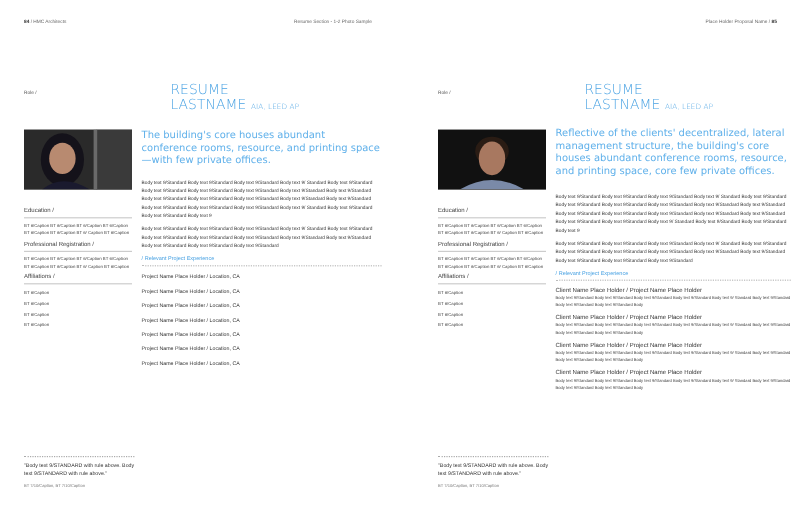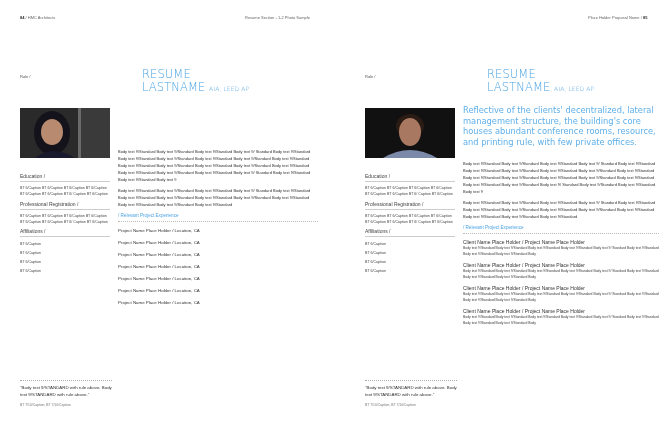--- a/index.html
+++ b/index.html
@@ -33,20 +33,21 @@
 
 <div class="page left">
   <div class="hdr" style="left:20px;"><b>84</b><span> / HMC Architects</span></div>
   <div class="hdr" style="left:245px;">Resume Section - 1-2 Photo Sample</div>
 
   <div class="role" style="left:20px;">Role /</div>
   <div class="title" style="left:118px;">
     <div>RESUME</div>
     <div><span>LASTNAME</span> <span class="cred">AIA, LEED AP</span></div>
   </div>
+  <div class="lead" style="left:118px; top:107px; width:200px;">The building's core houses abundant conference rooms, resource, and printing space—with few private offices.</div>
 
   <div class="photo" style="left:20px;">
     <svg width="90" height="50" viewBox="0 0 90 50">
       <rect width="90" height="50" fill="#2a2a2a"></rect>
       <rect x="60" y="0" width="30" height="50" fill="#3a3a3a"></rect>
       <rect x="58" y="0" width="3" height="50" fill="#6a6a6a"></rect>
       <ellipse cx="32" cy="25" rx="18" ry="22" fill="#14121a"></ellipse>
       <ellipse cx="32" cy="24" rx="11" ry="13" fill="#b88a70"></ellipse>
       <path d="M15 50 Q32 36 55 50 Z" fill="#1a1a2e"></path>
     </svg>
@@ -86,21 +87,21 @@
 </div>
 
 <div class="page right">
   <div class="hdr" style="left:253px;"><span>Place Holder Proposal Name / </span><b>85</b></div>
 
   <div class="role" style="left:30px;">Role /</div>
   <div class="title" style="left:128px;">
     <div>RESUME</div>
     <div><span>LASTNAME</span> <span class="cred">AIA, LEED AP</span></div>
   </div>
-  <div class="lead" style="left:128px; top:105px; width:200px;">Reflective of the clients' decentralized, lateral management structure, the building's core houses abundant conference rooms, resource, and printing rule, with few private offices.</div>
+  <div class="lead" style="left:128px; top:105px; width:200px;">Reflective of the clients' decentralized, lateral management structure, the building's core houses abundant conference rooms, resource, and printing space, core few private offices.</div>
 
   <div class="photo" style="left:30px;">
     <svg width="90" height="50" viewBox="0 0 90 50">
       <rect width="90" height="50" fill="#111"></rect>
       <ellipse cx="45" cy="18" rx="14" ry="12" fill="#2a1c14"></ellipse>
       <ellipse cx="45" cy="24" rx="11" ry="14" fill="#a87860"></ellipse>
       <path d="M18 50 Q45 34 72 50 Z" fill="#7a8aa8"></path>
     </svg>
   </div>
 

